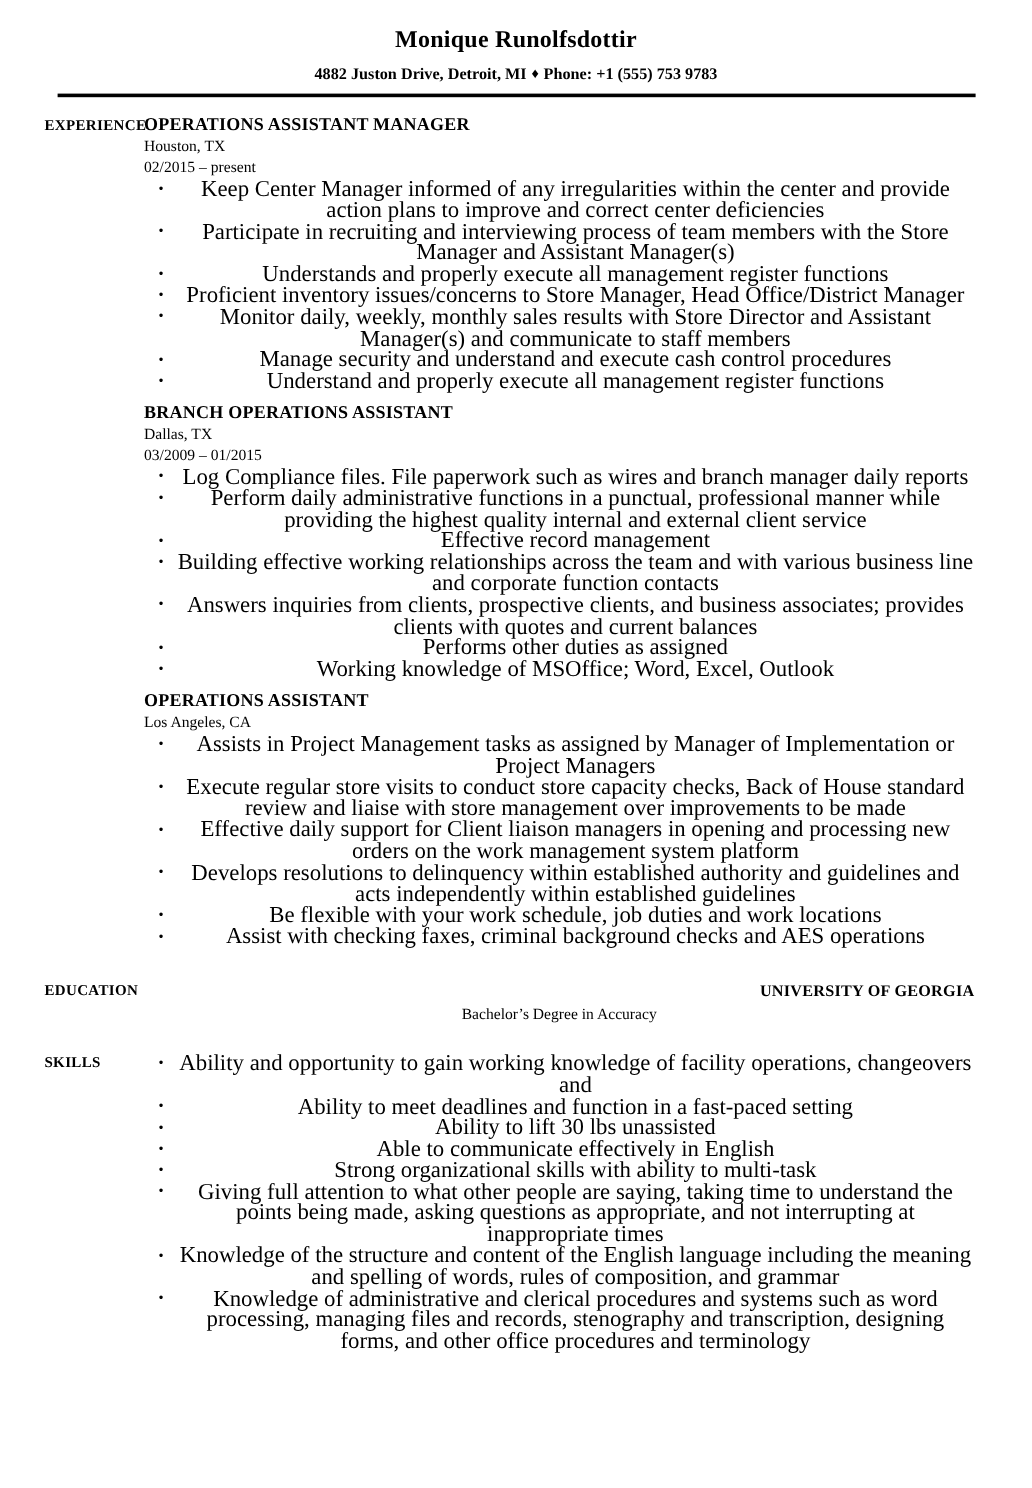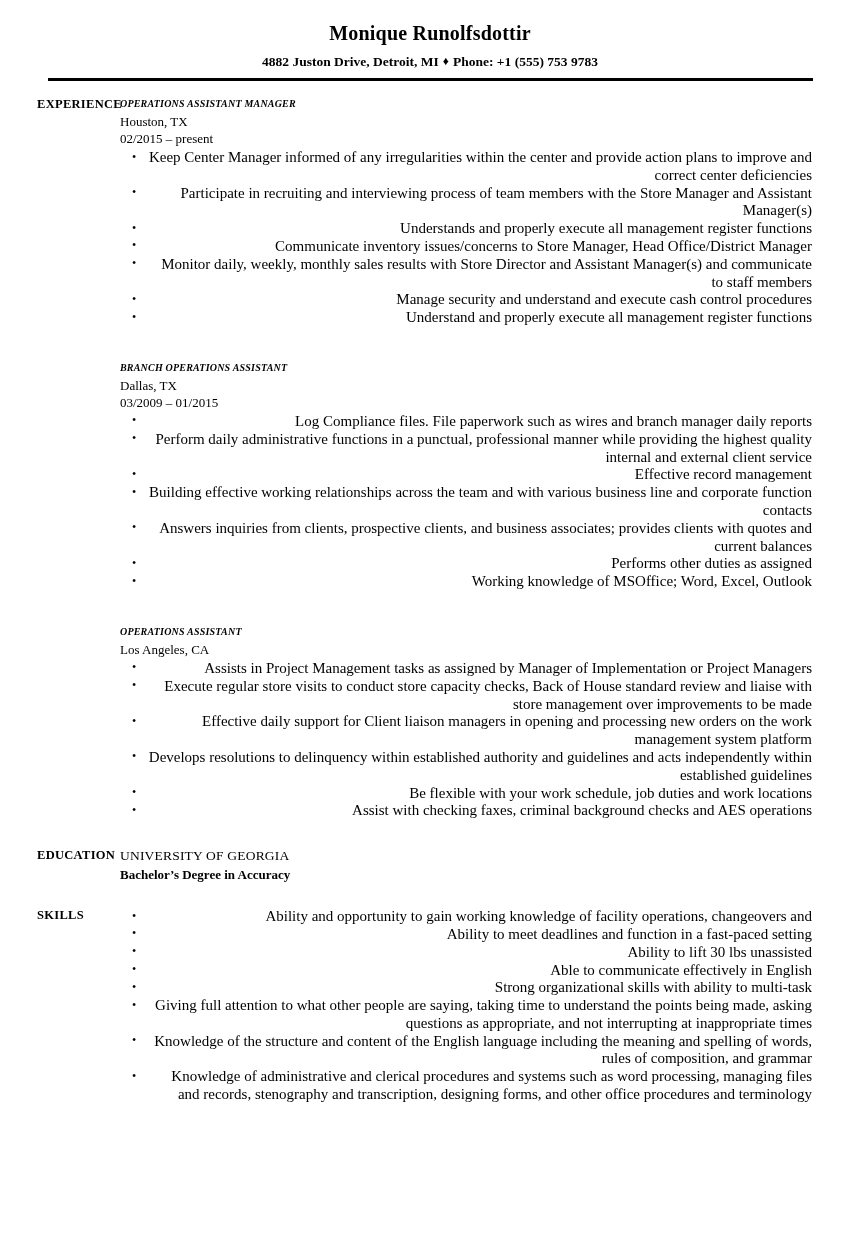--- a/index.html
+++ b/index.html
@@ -72,71 +72,72 @@
     line-height: 17px;
     padding-top: 1px;
   }
   .sec-body {
     flex: 1 1 auto;
     padding-right: 48px;
     padding-left: 0;
   }
 
   .job { margin-bottom: 0; }
-  .job + .job { margin-top: 32px; }
+  .job + .job { margin-top: 8px; }
 
   .job-title {
-    font-size: 10px;
+    font-size: 15px;
     font-weight: bold;
     line-height: 18px;
     letter-spacing: 0.2px;
-    font-style: italic;
   }
   .job-loc {
     font-size: 13px;
     font-weight: normal;
     line-height: 17px;
   }
   .job-dates {
     font-size: 13px;
     line-height: 17px;
   }
 
   ul.bullets {
     list-style: none;
     margin: 2px 0 0 0;
     padding: 0;
   }
   ul.bullets > li {
     position: relative;
     padding-left: 27px;
-    font-size: 15px;
+    font-size: 19px;
     line-height: 17.8px;
     margin: 0;
-    text-align: right;
+    text-align: center;
   }
   ul.bullets > li::before {
     content: "\2022";
     position: absolute;
     left: 12px;
     top: -0.5px;
     font-size: 12px;
     line-height: 17.8px;
   }
 
   .edu-school {
     font-size: 13.5px;
+    font-weight: bold;
+    line-height: 19px;
+    letter-spacing: 0.2px;
+    text-align: right;
+  }
+  .edu-degree {
+    font-size: 13px;
     font-weight: normal;
     line-height: 19px;
-    letter-spacing: 0.2px;
-  }
-  .edu-degree {
-    font-size: 13px;
-    font-weight: bold;
-    line-height: 19px;
+    text-align: center;
   }
   .gap-skills { height: 22px; }
   .gap-exp-end { height: 26px; }
 </style>
 </head>
 <body>
 
 <div class="page">
 
   <div class="header">
@@ -154,21 +155,21 @@
       <div class="sec-body">
 
         <div class="job">
           <div class="job-title">OPERATIONS ASSISTANT MANAGER</div>
           <div class="job-loc">Houston, TX</div>
           <div class="job-dates">02/2015 – present</div>
           <ul class="bullets">
             <li>Keep Center Manager informed of any irregularities within the center and provide action plans to improve and correct center deficiencies</li>
             <li>Participate in recruiting and interviewing process of team members with the Store Manager and Assistant Manager(s)</li>
             <li>Understands and properly execute all management register functions</li>
-            <li>Communicate inventory issues/concerns to Store Manager, Head Office/District Manager</li>
+            <li>Proficient inventory issues/concerns to Store Manager, Head Office/District Manager</li>
             <li>Monitor daily, weekly, monthly sales results with Store Director and Assistant Manager(s) and communicate to staff members</li>
             <li>Manage security and understand and execute cash control procedures</li>
             <li>Understand and properly execute all management register functions</li>
           </ul>
         </div>
 
         <div class="job">
           <div class="job-title">BRANCH OPERATIONS ASSISTANT</div>
           <div class="job-loc">Dallas, TX</div>
           <div class="job-dates">03/2009 – 01/2015</div>

